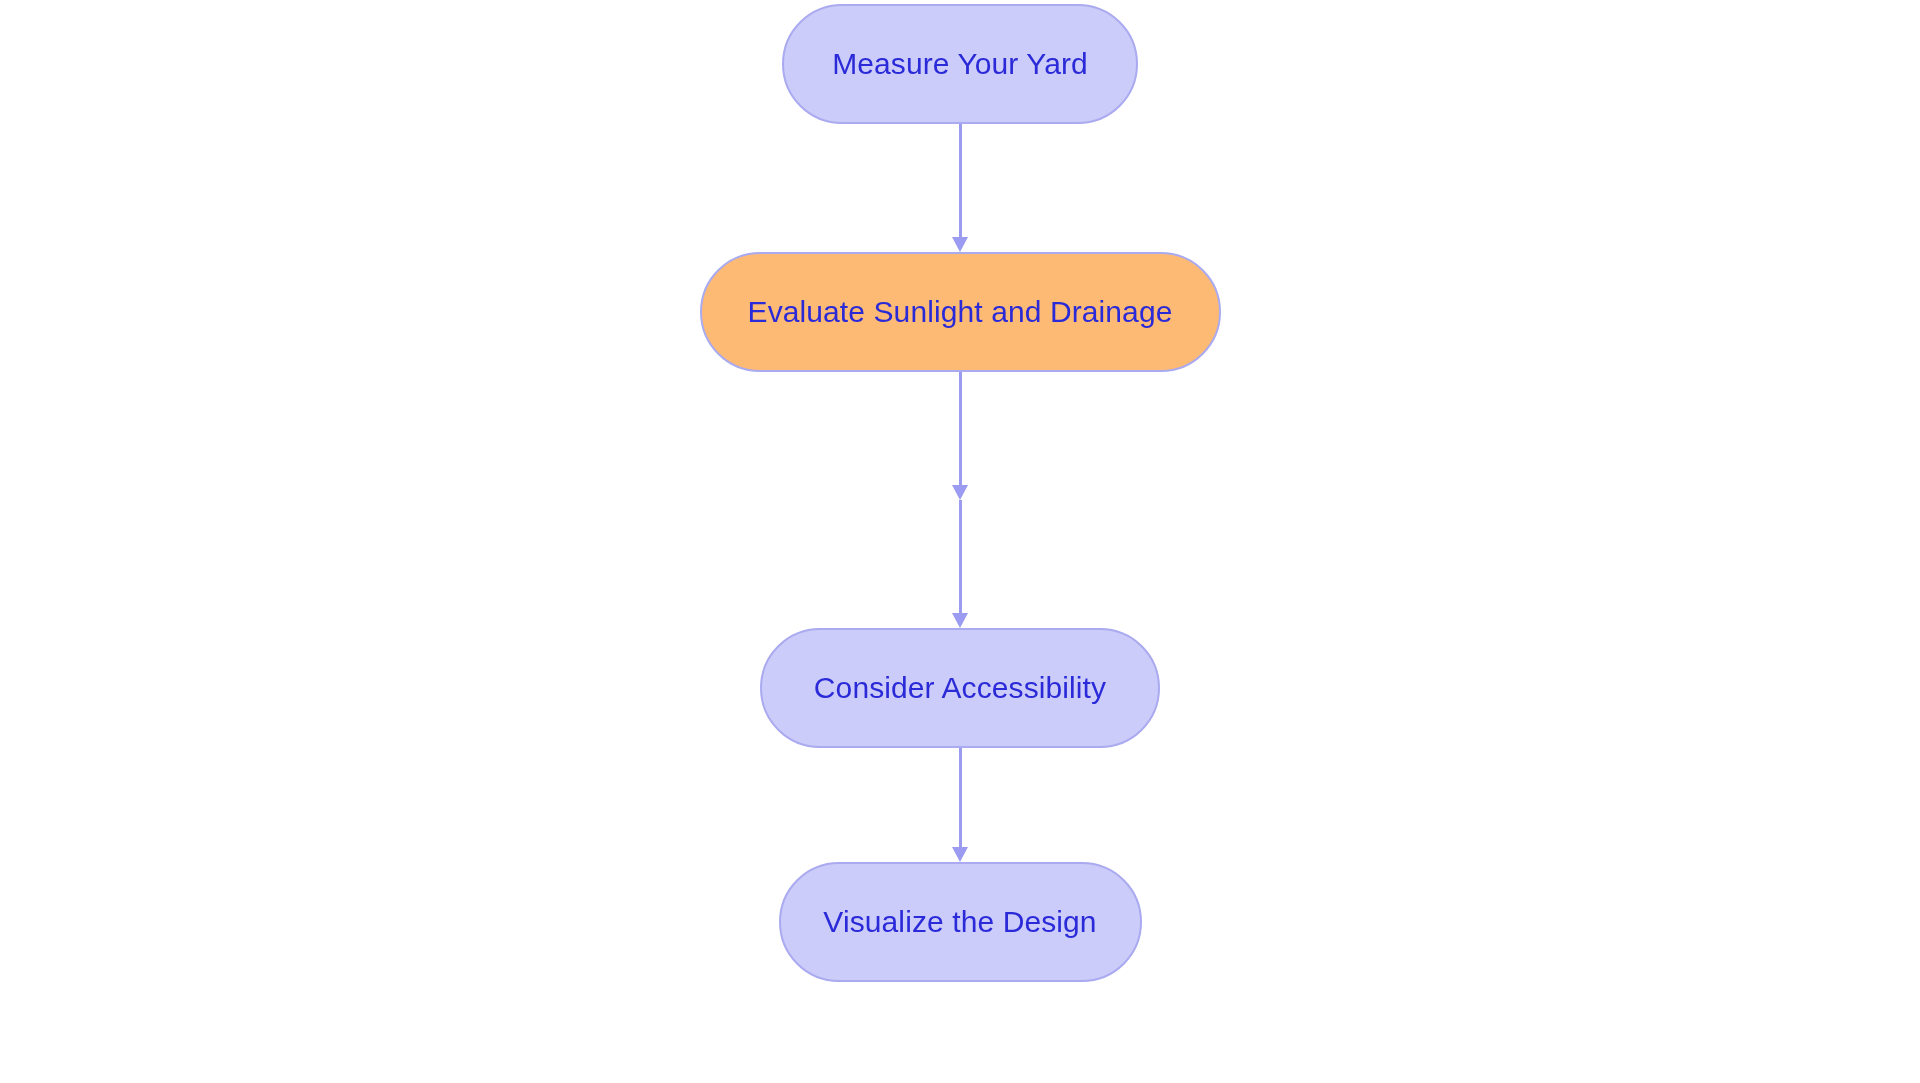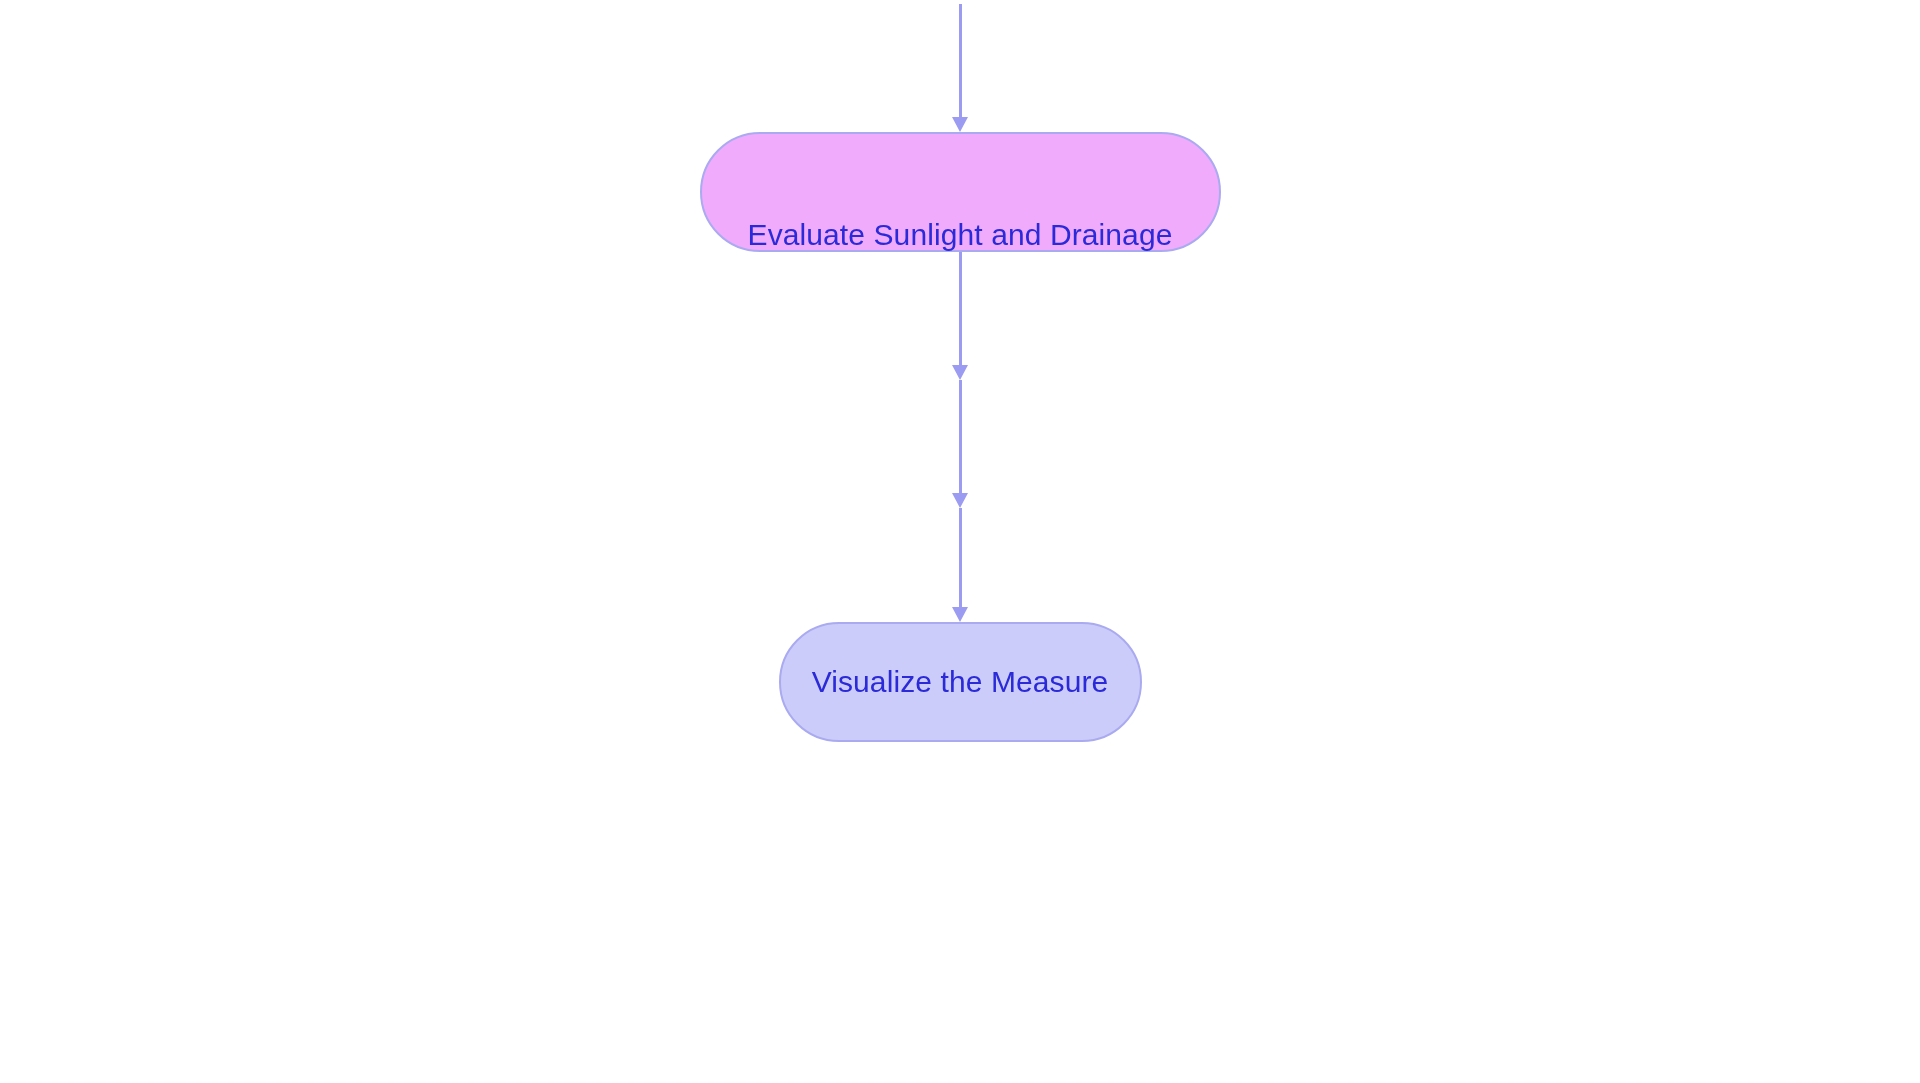--- a/index.html
+++ b/index.html
@@ -84,45 +84,51 @@
     border-top-style: solid;
     margin-top: -1px;
   }
 </style>
 </head>
 <body style="background: rgb(255, 255, 255);">
 
 <div id="flowchart" style="background: rgb(255, 255, 255);">
   <div class="flow-column">
 
+    <div class="node" style="background: rgb(204, 204, 250); border-color: rgb(170, 170, 240); color: rgb(42, 42, 216); width: 356px;">
+      <span class="node-label">Measure Your Yard</span>
+    </div>
 
     <div class="connector" style="height: 128px;">
       <div class="connector-line" style="background: rgb(155, 155, 242);"></div>
       <div class="connector-head" style="border-top-color: rgb(155, 155, 242);"></div>
     </div>
 
-    <div class="node" style="background: #f0abfc; border-color: rgb(170, 170, 240); color: rgb(42, 42, 216); width: 521px; align-items: flex-end;">
+    <div class="node" style="background: #fdba74; border-color: rgb(170, 170, 240); color: rgb(42, 42, 216); width: 521px;">
       <span class="node-label">Evaluate Sunlight and Drainage</span>
     </div>
 
     <div class="connector" style="height: 128px;">
       <div class="connector-line" style="background: rgb(155, 155, 242);"></div>
       <div class="connector-head" style="border-top-color: rgb(155, 155, 242);"></div>
     </div>
 
 
     <div class="connector" style="height: 128px;">
       <div class="connector-line" style="background: rgb(155, 155, 242);"></div>
       <div class="connector-head" style="border-top-color: rgb(155, 155, 242);"></div>
     </div>
 
+    <div class="node" style="background: rgb(204, 204, 250); border-color: rgb(170, 170, 240); color: rgb(42, 42, 216); width: 400px;">
+      <span class="node-label">Consider Accessibility</span>
+    </div>
 
     <div class="connector" style="height: 114px;">
       <div class="connector-line" style="background: rgb(155, 155, 242);"></div>
       <div class="connector-head" style="border-top-color: rgb(155, 155, 242);"></div>
     </div>
 
     <div class="node" style="background: rgb(204, 204, 250); border-color: rgb(170, 170, 240); color: rgb(42, 42, 216); width: 363px;">
-      <span class="node-label">Visualize the Measure</span>
+      <span class="node-label">Visualize the Design</span>
     </div>
 
   </div>
 </div>
 
 </body></html>

